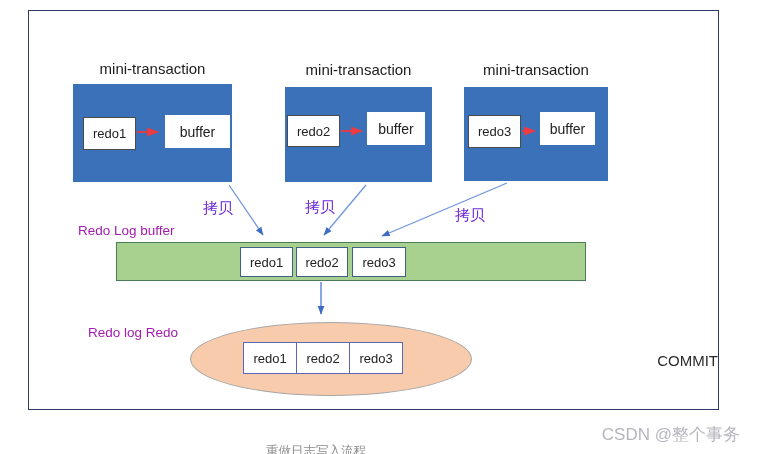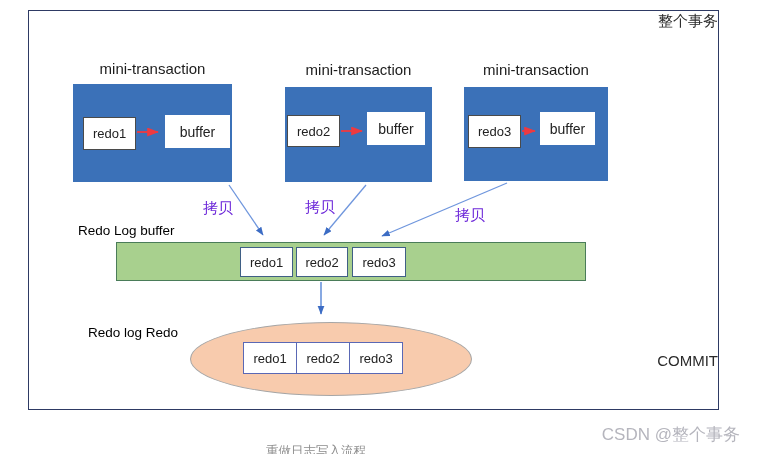--- a/index.html
+++ b/index.html
@@ -22,21 +22,21 @@
     background:#3b71b8;box-sizing:border-box;
   }
   .white-cell{
     position:absolute;background:#ffffff;box-sizing:border-box;
     display:flex;align-items:center;justify-content:center;
     font-size:13px;color:#222;
   }
   .redo-cell{border:1px solid #4a4a4a;}
   .buffer-cell{border:none;font-size:14px;}
   .copy-label{font-size:15px;color:#6d28d9;white-space:nowrap;}
-  .section-title{font-size:13.5px;color:#000000;white-space:nowrap;}
+  .section-title{font-size:13.5px;color:#a21caf;white-space:nowrap;}
   .green-bar{
     left:116px;top:242px;width:470px;height:39px;
     background:#a8d08e;border:1.5px solid #4a7c59;box-sizing:border-box;
   }
   .bar-cell{
     position:absolute;top:4px;height:30px;background:#fff;
     border:1px solid #3f5f85;box-sizing:border-box;
     display:flex;align-items:center;justify-content:center;font-size:13px;color:#222;
   }
   .file-ellipse{
@@ -58,21 +58,20 @@
   }
   svg.arrows{position:absolute;left:0;top:0;pointer-events:none;}
 </style>
 </head>
 <body>
 
 <div class="canvas">
 
   <div class="abs outer-rect"></div>
 
-  <div class="abs stage-label" style="top:12px;">整个事务</div>
   <div class="abs stage-label" style="top:352px;">COMMIT</div>
 
   <div class="abs mini-label" style="left:73px;top:60px;width:159px;">mini-transaction</div>
   <div class="abs blue-box" style="left:73px;top:84px;width:159px;height:98px;">
     <div class="white-cell redo-cell" style="left:10px;top:33px;width:53px;height:33px;">redo1</div>
     <div class="white-cell buffer-cell" style="left:92px;top:31px;width:65px;height:33px;">buffer</div>
   </div>
 
   <div class="abs mini-label" style="left:285px;top:61px;width:147px;">mini-transaction</div>
   <div class="abs blue-box" style="left:285px;top:87px;width:147px;height:95px;">

